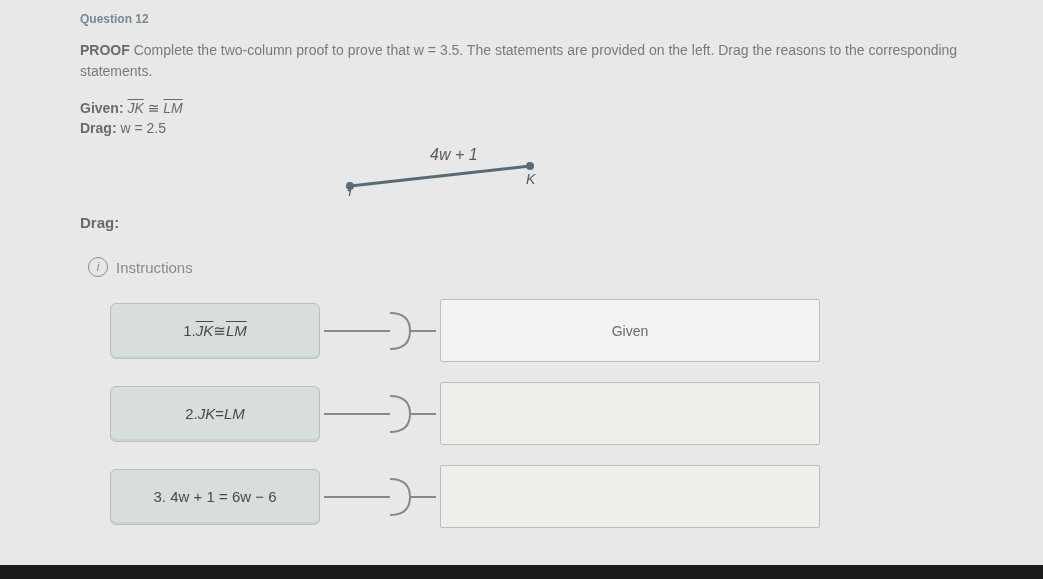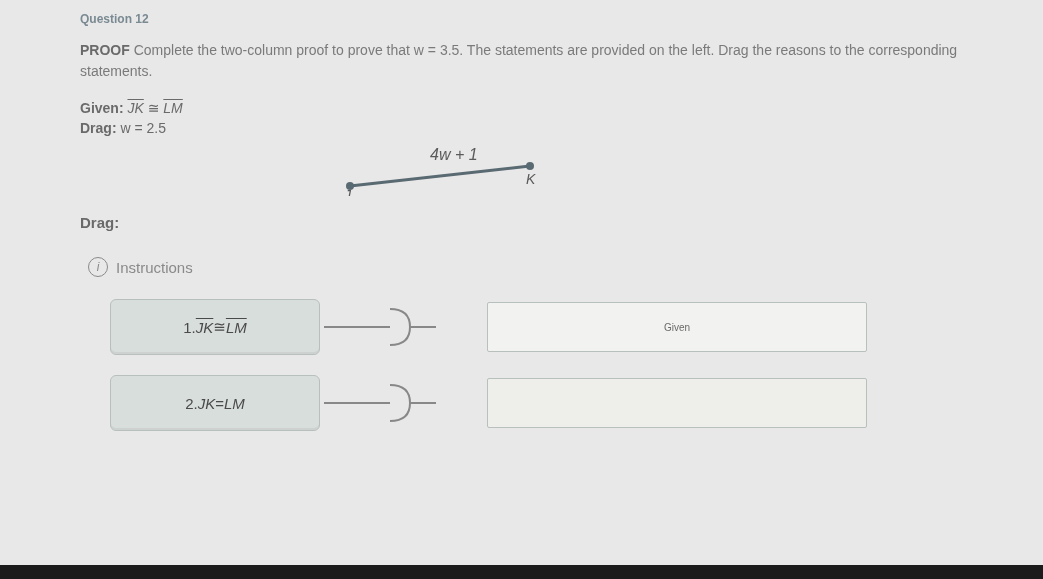--- a/index.html
+++ b/index.html
@@ -66,27 +66,26 @@
       font-size:15px;
       box-shadow: inset 0 -2px 0 rgba(0,0,0,0.05);
     }
     .connector {
       width:120px; height:56px; position:relative;
     }
     .connector svg { position:absolute; left:0; top:0; }
     .drop {
       border:1px solid #b8c0be;
       background:#f2f2f0;
-      height:50px;
+      height:63px;
       width:380px;
       border-radius:2px;
       display:flex; align-items:center; justify-content:center;
       color:#6a6a6a;
-      font-size:10px;
-      margin-left:47px;
+      font-size:14px;
     }
     .drop.empty { background:#eeeeea; }
     .bottombar {
       position:absolute;
       bottom:0; left:0;
       width:1043px; height:14px;
       background:#1b1b1b;
     }
   </style>
 </head>
@@ -149,18 +148,29 @@
       <div class="connector">
         <svg width="120" height="56">
           <line x1="4" y1="28" x2="70" y2="28" stroke="#888" stroke-width="2"></line>
           <path d="M70 10 Q90 10 90 28 Q90 46 70 46" fill="none" stroke="#888" stroke-width="2"></path>
           <line x1="90" y1="28" x2="116" y2="28" stroke="#888" stroke-width="2"></line>
         </svg>
       </div>
       <div class="drop empty"></div>
     </div>
 
+    <div class="row">
+      <div class="stmt">3. 4w + 1 = 6w − 6</div>
+      <div class="connector">
+        <svg width="120" height="56">
+          <line x1="4" y1="28" x2="70" y2="28" stroke="#888" stroke-width="2"></line>
+          <path d="M70 10 Q90 10 90 28 Q90 46 70 46" fill="none" stroke="#888" stroke-width="2"></path>
+          <line x1="90" y1="28" x2="116" y2="28" stroke="#888" stroke-width="2"></line>
+        </svg>
+      </div>
+      <div class="drop empty"></div>
+    </div>
 
   </div>
 
 </div>
 
 <div class="bottombar"></div>
 
 </body></html>

